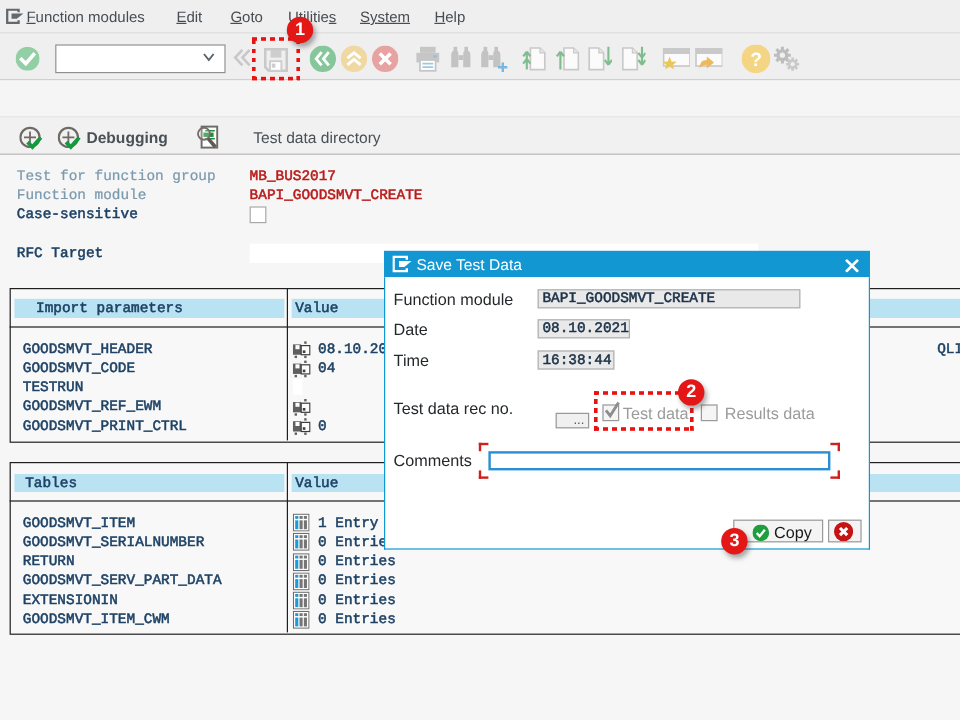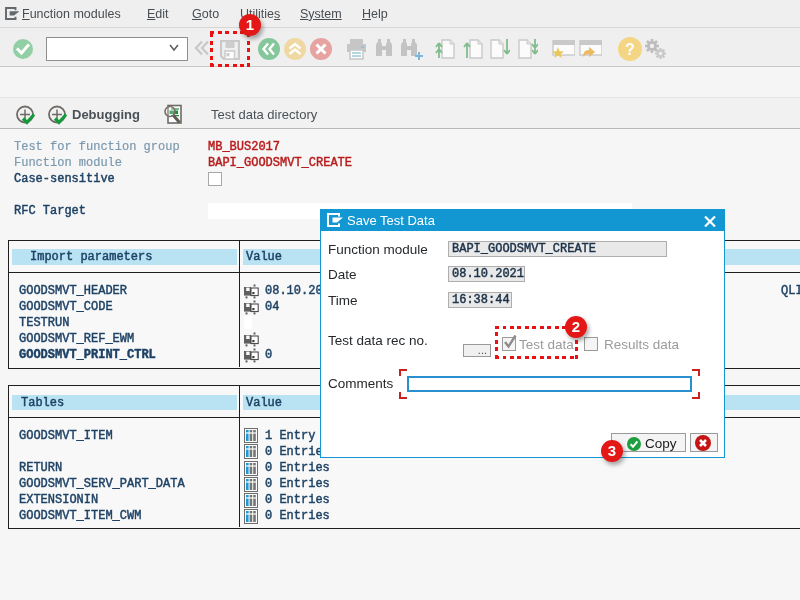--- a/index.html
+++ b/index.html
@@ -186,21 +186,21 @@
 <div class="abs" style="left:239px;top:240px;width:1px;height:127px;background:#1f1f1f;"></div>
 <div class="abs" style="left:8px;top:272px;width:872px;height:1px;background:#1f1f1f;"></div>
 <div class="abs" style="left:12px;top:249px;width:225px;height:16px;background:#b9e3f3;"></div>
 <div class="abs" style="left:243px;top:249px;width:633px;height:16px;background:#b9e3f3;"></div>
 <div class="abs mono nav" style="left:30px;top:250px;">Import parameters</div>
 <div class="abs mono nav" style="left:246px;top:250px;">Value</div>
 <div class="abs mono nav" style="left:19px;top:284px;">GOODSMVT_HEADER</div>
 <div class="abs mono nav" style="left:19px;top:300px;font-family:Liberation Mono, monospace;">GOODSMVT_CODE</div>
 <div class="abs mono nav" style="left:19px;top:316px;">TESTRUN</div>
 <div class="abs mono nav" style="left:19px;top:332px;">GOODSMVT_REF_EWM</div>
-<div class="abs mono nav" style="left:19px;top:348px;font-weight:bold;">GOODSMVT_PRINT_CTRL</div>
+<div class="abs mono nav" style="left:19px;top:348px;">GOODSMVT_PRINT_CTRL</div>
 
 <svg class="abs struct" style="left:244px;top:284px;" width="15" height="15" viewBox="0 0 15 15">
       <rect x="0" y="3" width="7" height="8.6" fill="#5f5f5f"></rect>
       <rect x="2.2" y="3.6" width="3.4" height="3.4" fill="#fbfbfb"></rect>
       <rect x="7" y="4" width="7.2" height="7.6" fill="#fdfdfd" stroke="#3c3c3c" stroke-width="1"></rect>
       <rect x="8.3" y="8" width="2.2" height="2.2" fill="#3f3f3f"></rect>
       <rect x="9.5" y="0.5" width="2" height="2" fill="#606060"></rect>
       <rect x="1.5" y="12.4" width="2" height="2" fill="#606060"></rect>
       <rect x="9.5" y="12.4" width="2" height="2" fill="#606060"></rect>
     </svg>
@@ -238,20 +238,21 @@
 <div class="abs mono nav" style="left:265px;top:348px;">0</div>
 
 <div class="abs" style="left:8px;top:385px;width:872px;height:142px;border:1px solid #1f1f1f;background:#f8f8f8;"></div>
 <div class="abs" style="left:239px;top:385px;width:1px;height:142px;background:#1f1f1f;"></div>
 <div class="abs" style="left:8px;top:417px;width:872px;height:1px;background:#1f1f1f;"></div>
 <div class="abs" style="left:12px;top:395px;width:225px;height:15px;background:#b9e3f3;"></div>
 <div class="abs" style="left:243px;top:395px;width:633px;height:15px;background:#b9e3f3;"></div>
 <div class="abs mono nav" style="left:21px;top:396px;">Tables</div>
 <div class="abs mono nav" style="left:246px;top:396px;">Value</div>
 <div class="abs mono nav" style="left:19px;top:429px;">GOODSMVT_ITEM</div>
+<div class="abs mono nav" style="left:19px;top:445px;">GOODSMVT_SERIALNUMBER</div>
 <div class="abs mono nav" style="left:19px;top:461px;">RETURN</div>
 <div class="abs mono nav" style="left:19px;top:477px;">GOODSMVT_SERV_PART_DATA</div>
 <div class="abs mono nav" style="left:19px;top:493px;">EXTENSIONIN</div>
 <div class="abs mono nav" style="left:19px;top:509px;">GOODSMVT_ITEM_CWM</div>
 
 <svg class="abs tbli" style="left:244px;top:428px;" width="14" height="15" viewBox="0 0 14 15">
       <rect x="0.5" y="0.5" width="13" height="14" fill="#fdfdfd" stroke="#6d6d6d"></rect>
       <g fill="#1b9ad6">
         <rect x="2" y="2" width="2.6" height="2.4"></rect>
         <rect x="2" y="5.6" width="2.6" height="7.4"></rect>

